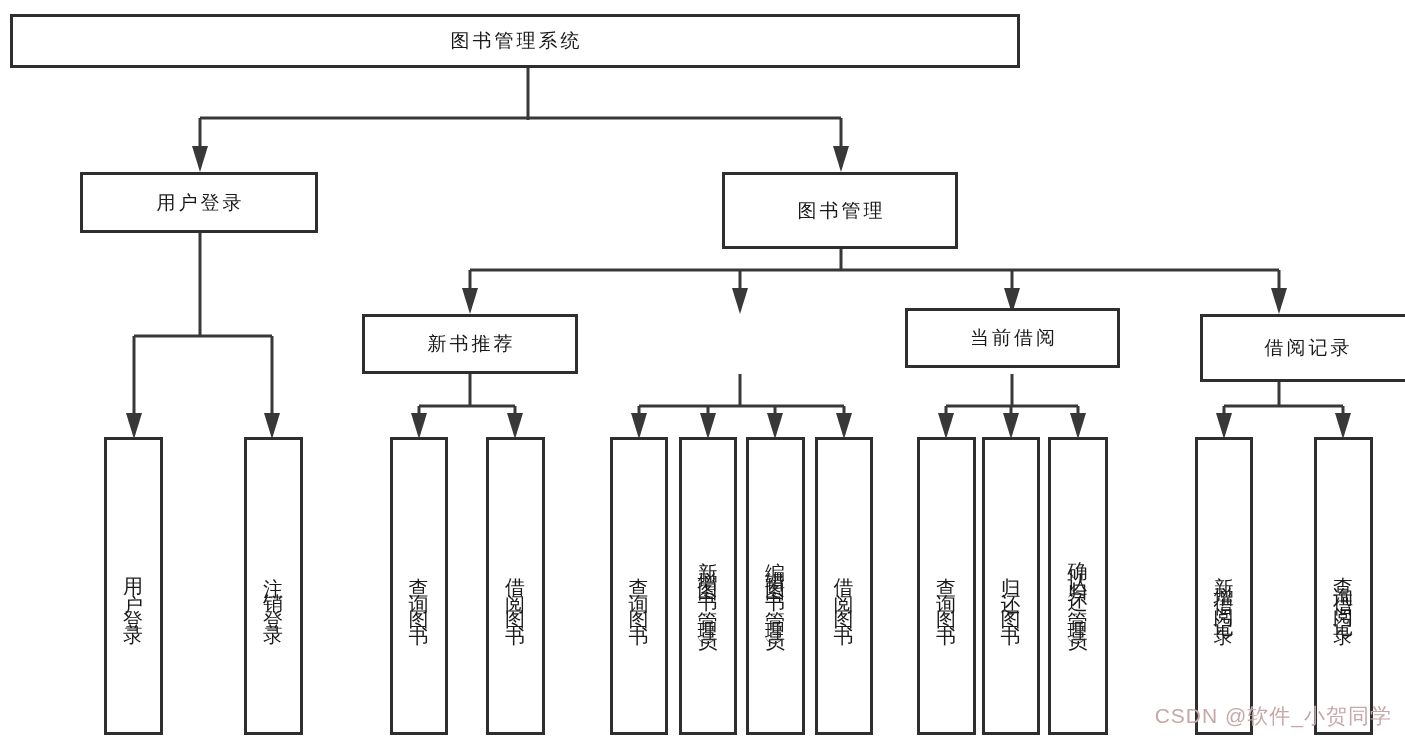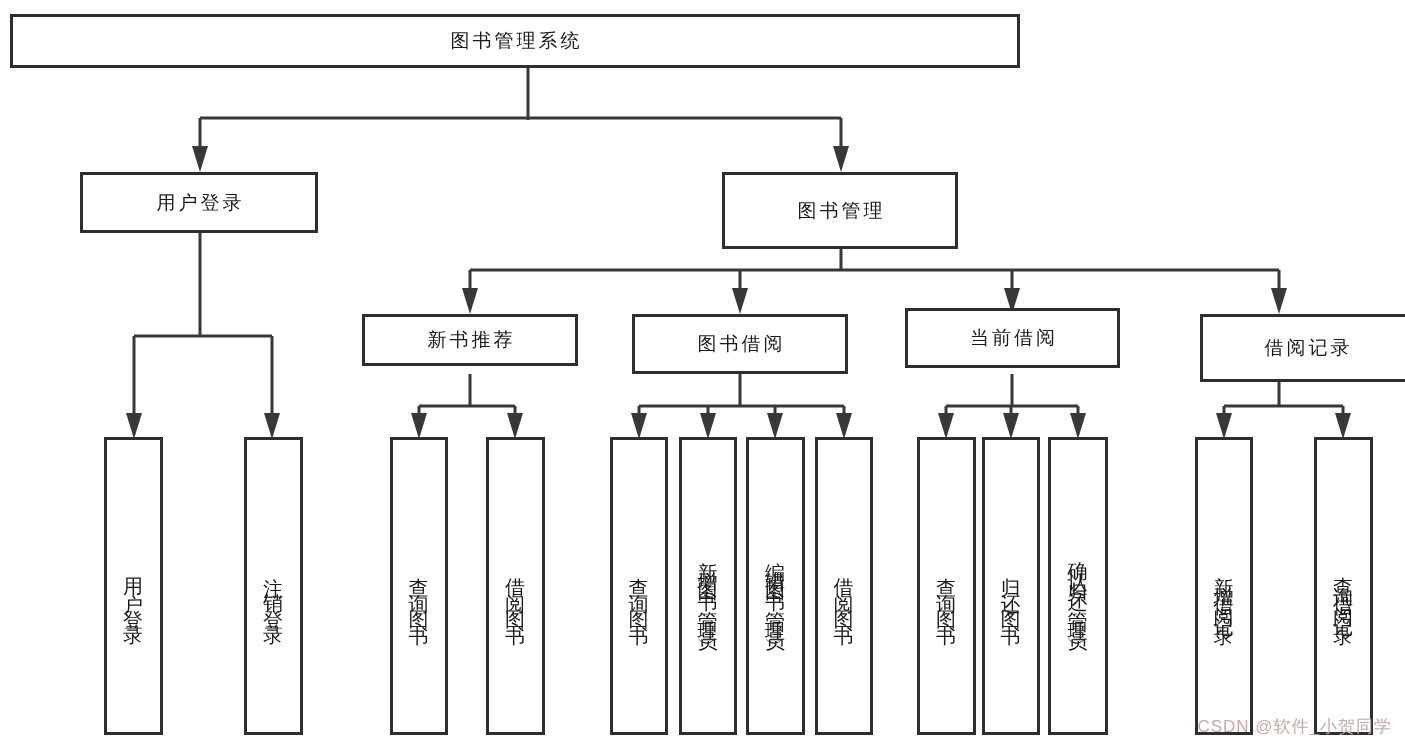--- a/index.html
+++ b/index.html
@@ -18,22 +18,22 @@
   }
   .hnode{font-size:19px;letter-spacing:3px;font-weight:500;align-items:center;}
   .hnode span{transform:translateX(1.5px);} 
   .vnode span{
     writing-mode:vertical-rl;text-orientation:mixed;
     font-size:20px;line-height:1;letter-spacing:16px;font-weight:500;
     margin-bottom:-16px; 
   }
   .vnode.long span{letter-spacing:10px;margin-bottom:-10px;}
   .watermark{
-    position:absolute;right:13px;bottom:9px;
-    font-size:17px;letter-spacing:1px;color:var(--watermark);white-space:nowrap;
+    position:absolute;right:13px;bottom:17px;
+    font-size:21px;letter-spacing:1px;color:var(--watermark);white-space:nowrap;
   }
 </style>
 </head>
 <body>
 
 <div class="canvas">
 
   <svg class="wires" viewBox="0 0 1405 747" aria-hidden="true">
     <g>
 
@@ -78,25 +78,22 @@
     <span>图书管理系统</span>
   </div>
 
   <div class="node hnode" style="left:80px;top:172px;width:238px;height:61px">
     <span>用户登录</span>
   </div>
   <div class="node hnode" style="left:722px;top:172px;width:236px;height:77px">
     <span>图书管理</span>
   </div>
 
-  <div class="node hnode" style="left:362px;top:314px;width:216px;height:52px">
+  <div class="node hnode" style="left:362px;top:314px;width:216px;height:60px">
     <span>新书推荐</span>
-  </div>
-  <div class="node hnode" style="left:632px;top:314px;width:216px;height:60px">
-    <span>图书借阅</span>
   </div>
   <div class="node hnode" style="left:905px;top:308px;width:215px;height:60px">
     <span>当前借阅</span>
   </div>
   <div class="node hnode" style="left:1200px;top:314px;width:214px;height:68px">
     <span>借阅记录</span>
   </div>
 
   <div class="node vnode" style="left:104px;top:437px;width:59px;height:298px">
     <span>用户登录</span>

